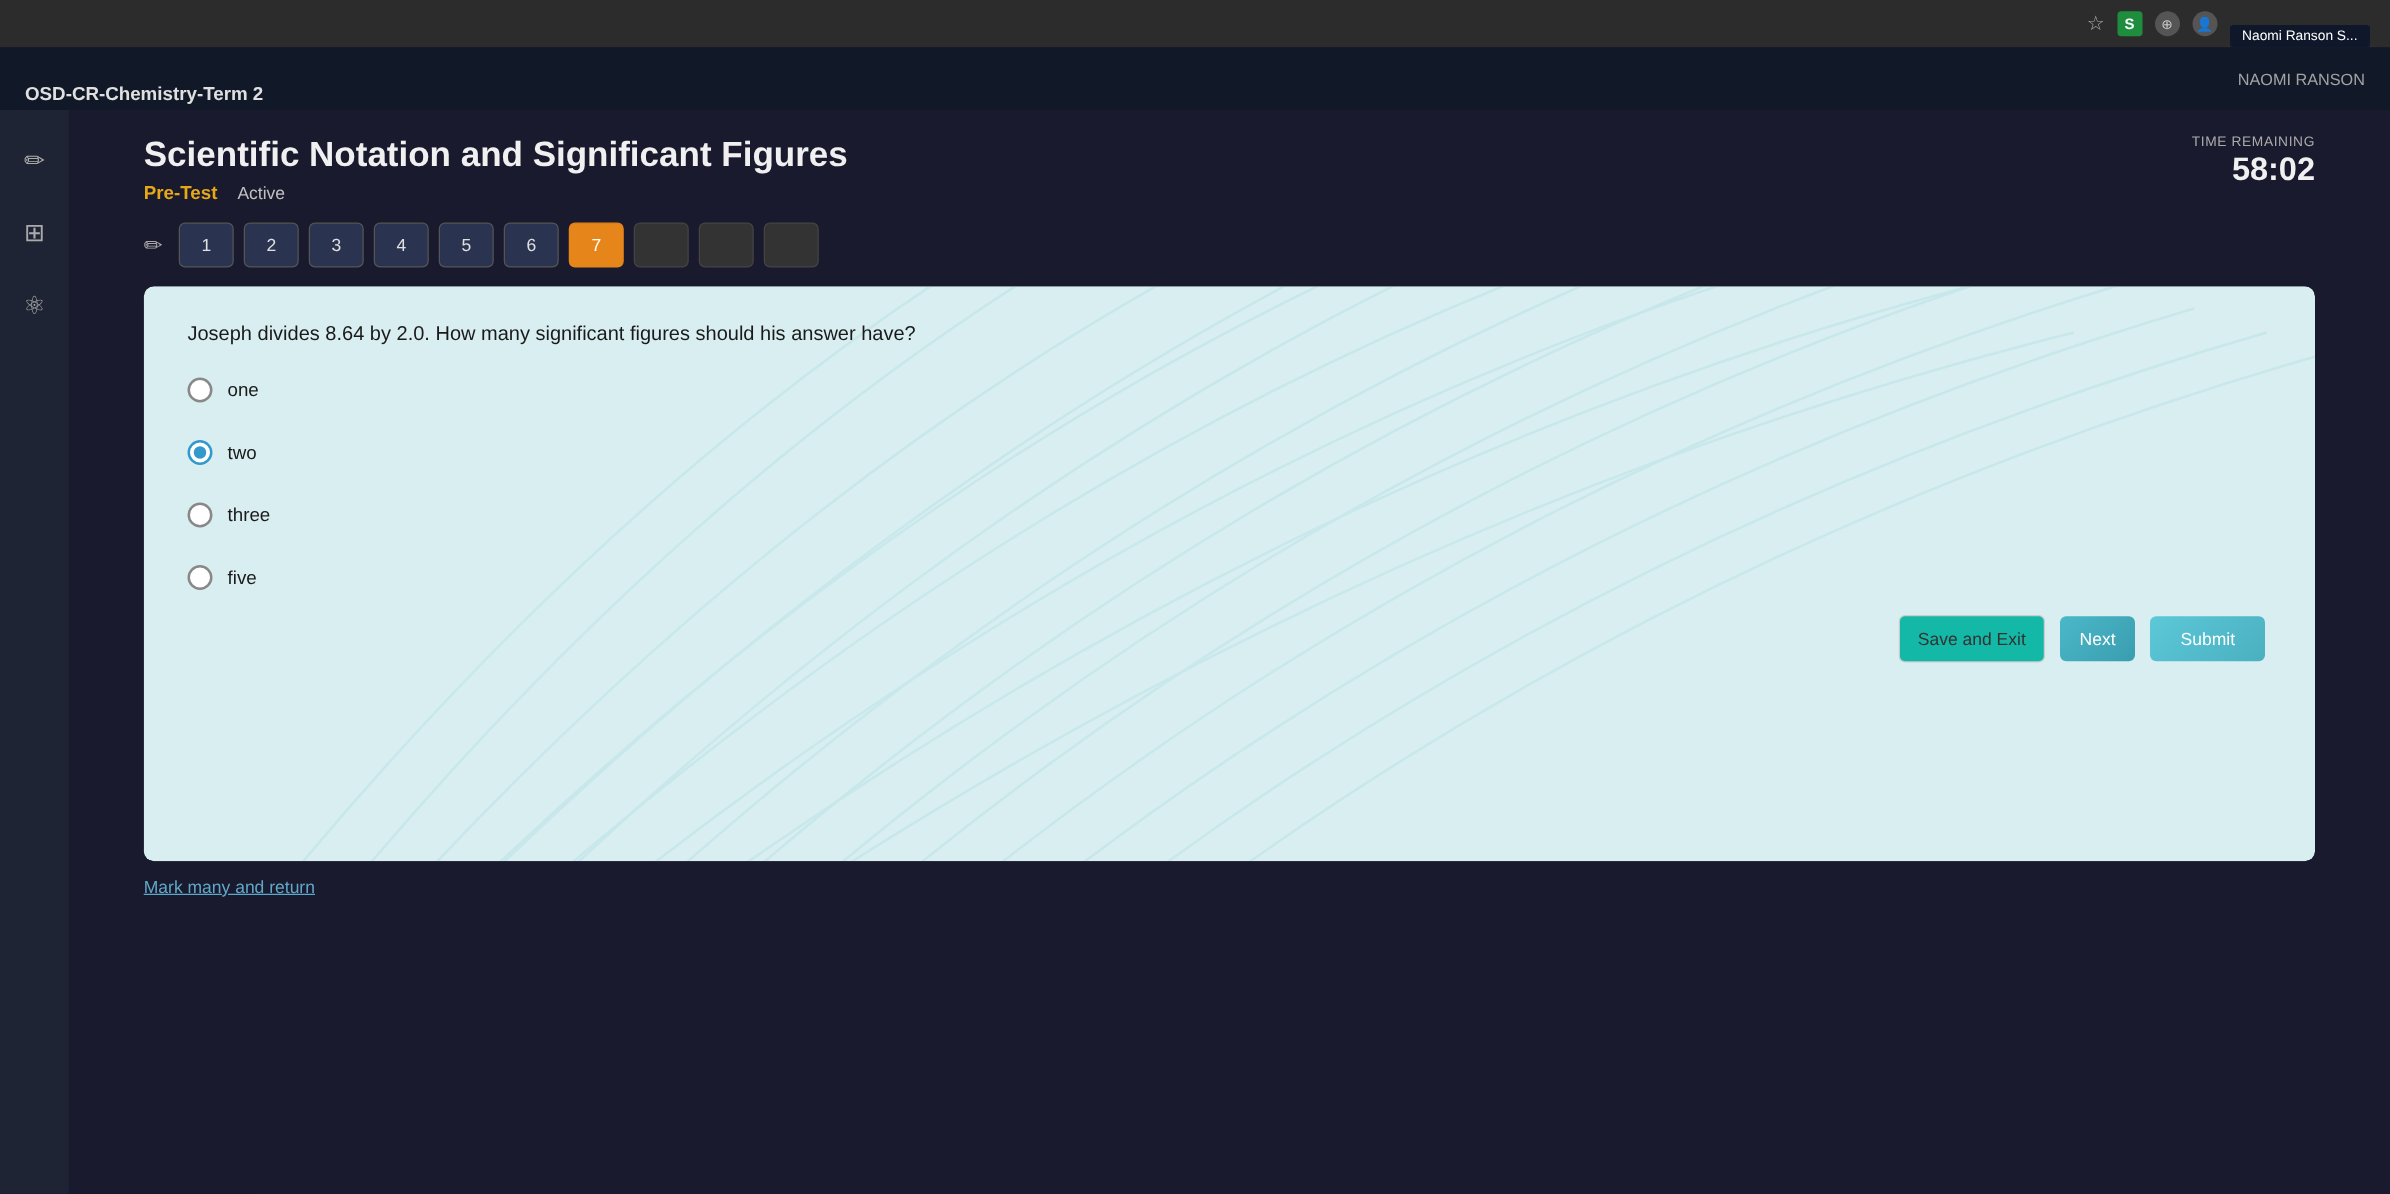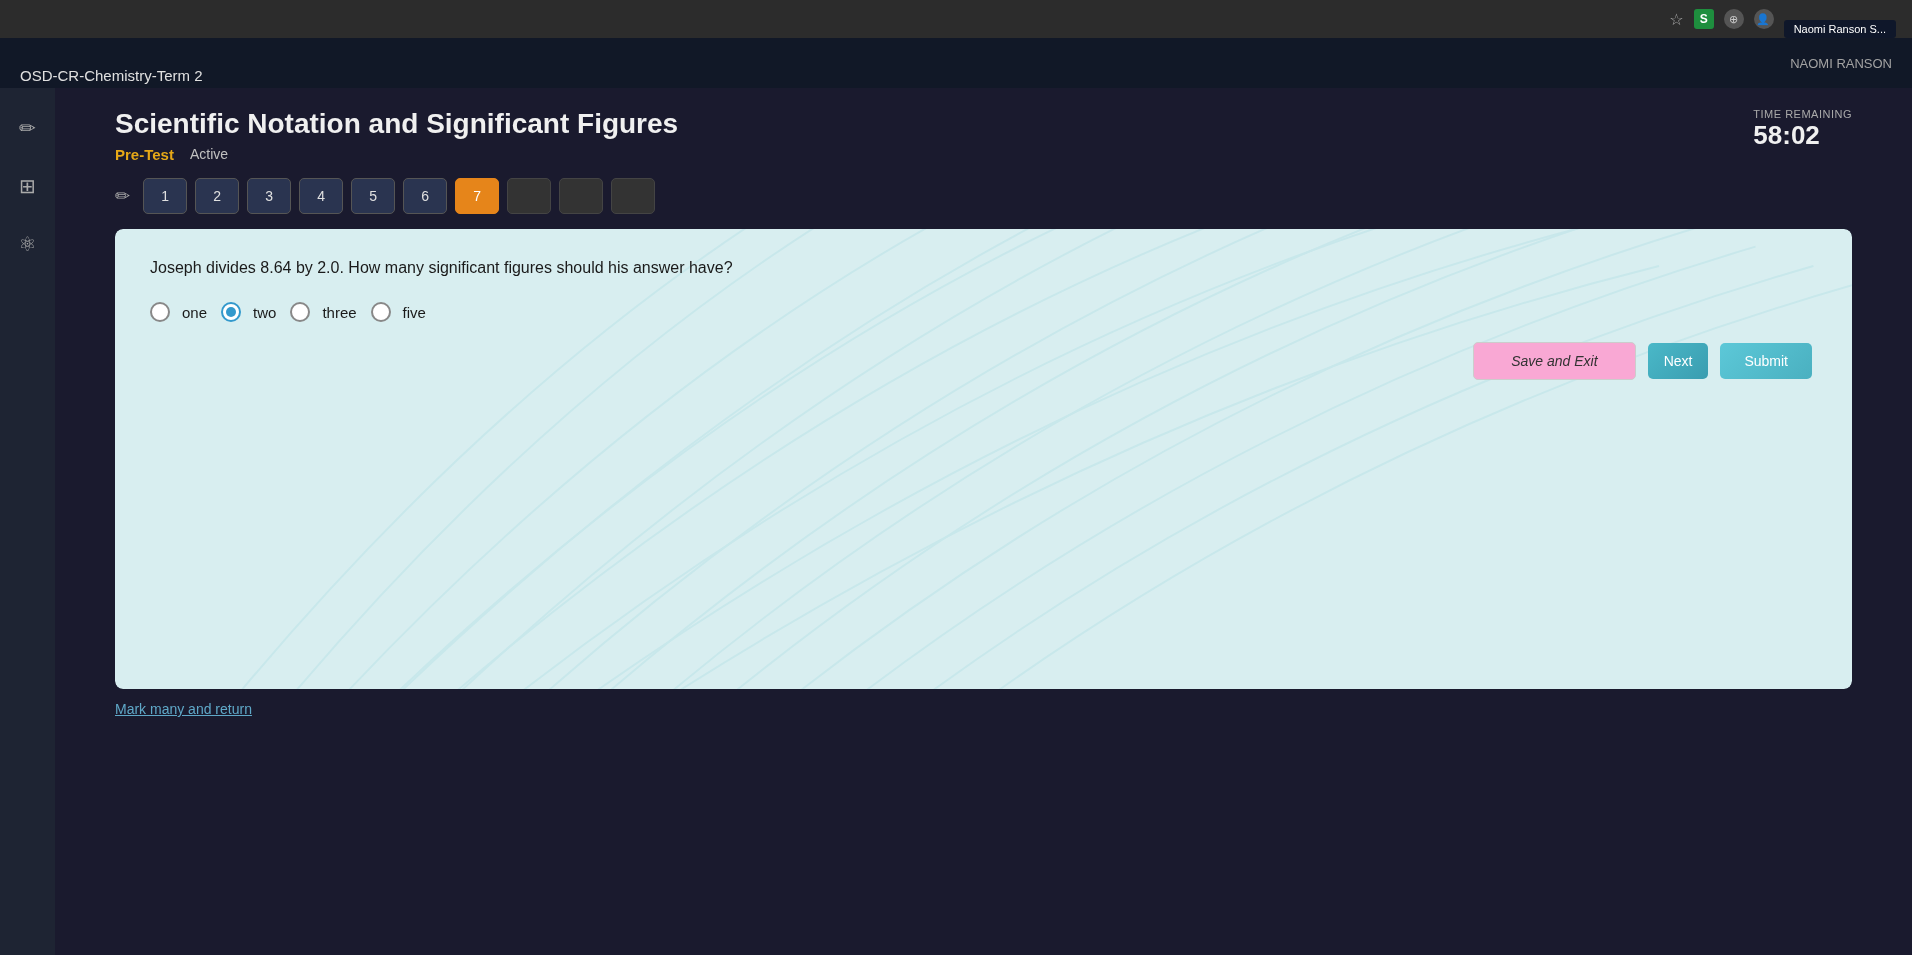--- a/index.html
+++ b/index.html
@@ -63,21 +63,21 @@
       background: #111827;
       display: flex;
       align-items: center;
       justify-content: space-between;
       padding: 0 20px;
     }
 
     .course-title {
       color: #e0e0e0;
       font-size: 15px;
-      font-weight: 400;
+      font-weight: 700;
       margin-top: 24px;
     }
 
     .user-name {
       color: #a3a3a3;
       font-size: 13px;
     }
 
     
     .main-content {
@@ -140,20 +140,21 @@
     .active-badge {
       color: #c0c0c0;
       font-size: 14px;
     }
 
     
     .timer-section {
       position: absolute;
       top: 20px;
       right: 60px;
+      text-align: right;
     }
 
     .timer-label {
       color: #aaa;
       font-size: 11px;
       letter-spacing: 0.5px;
     }
 
     .timer-value {
       color: #f0f0f0;
@@ -236,22 +237,22 @@
     .question-text {
       color: #1a1a1a;
       font-size: 16px;
       margin-bottom: 25px;
       font-weight: 400;
     }
 
     
     .answer-options {
       display: flex;
-      flex-direction: row;
-      gap: 14px;
+      flex-direction: column;
+      gap: 30px;
     }
 
     .answer-option {
       display: flex;
       align-items: center;
       gap: 12px;
       cursor: pointer;
     }
 
     .radio-outer {
@@ -282,28 +283,27 @@
     .card-actions {
       display: flex;
       justify-content: flex-end;
       align-items: center;
       gap: 12px;
       margin-top: 20px;
       padding-right: 5px;
     }
 
     .save-exit-btn {
-      background: #f9a8d4;
+      background: #14b8a6;
       border: 1.5px solid #ccc;
       border-radius: 5px;
-      padding: 10px 37px;
+      padding: 10px 14px;
       font-size: 14px;
       color: #333;
       cursor: pointer;
-      font-style: italic;
     }
 
     .next-btn {
       background: linear-gradient(135deg, #4ab8c8, #3a9db0);
       border: none;
       border-radius: 5px;
       padding: 10px 16px;
       font-size: 14px;
       color: white;
       cursor: pointer;

